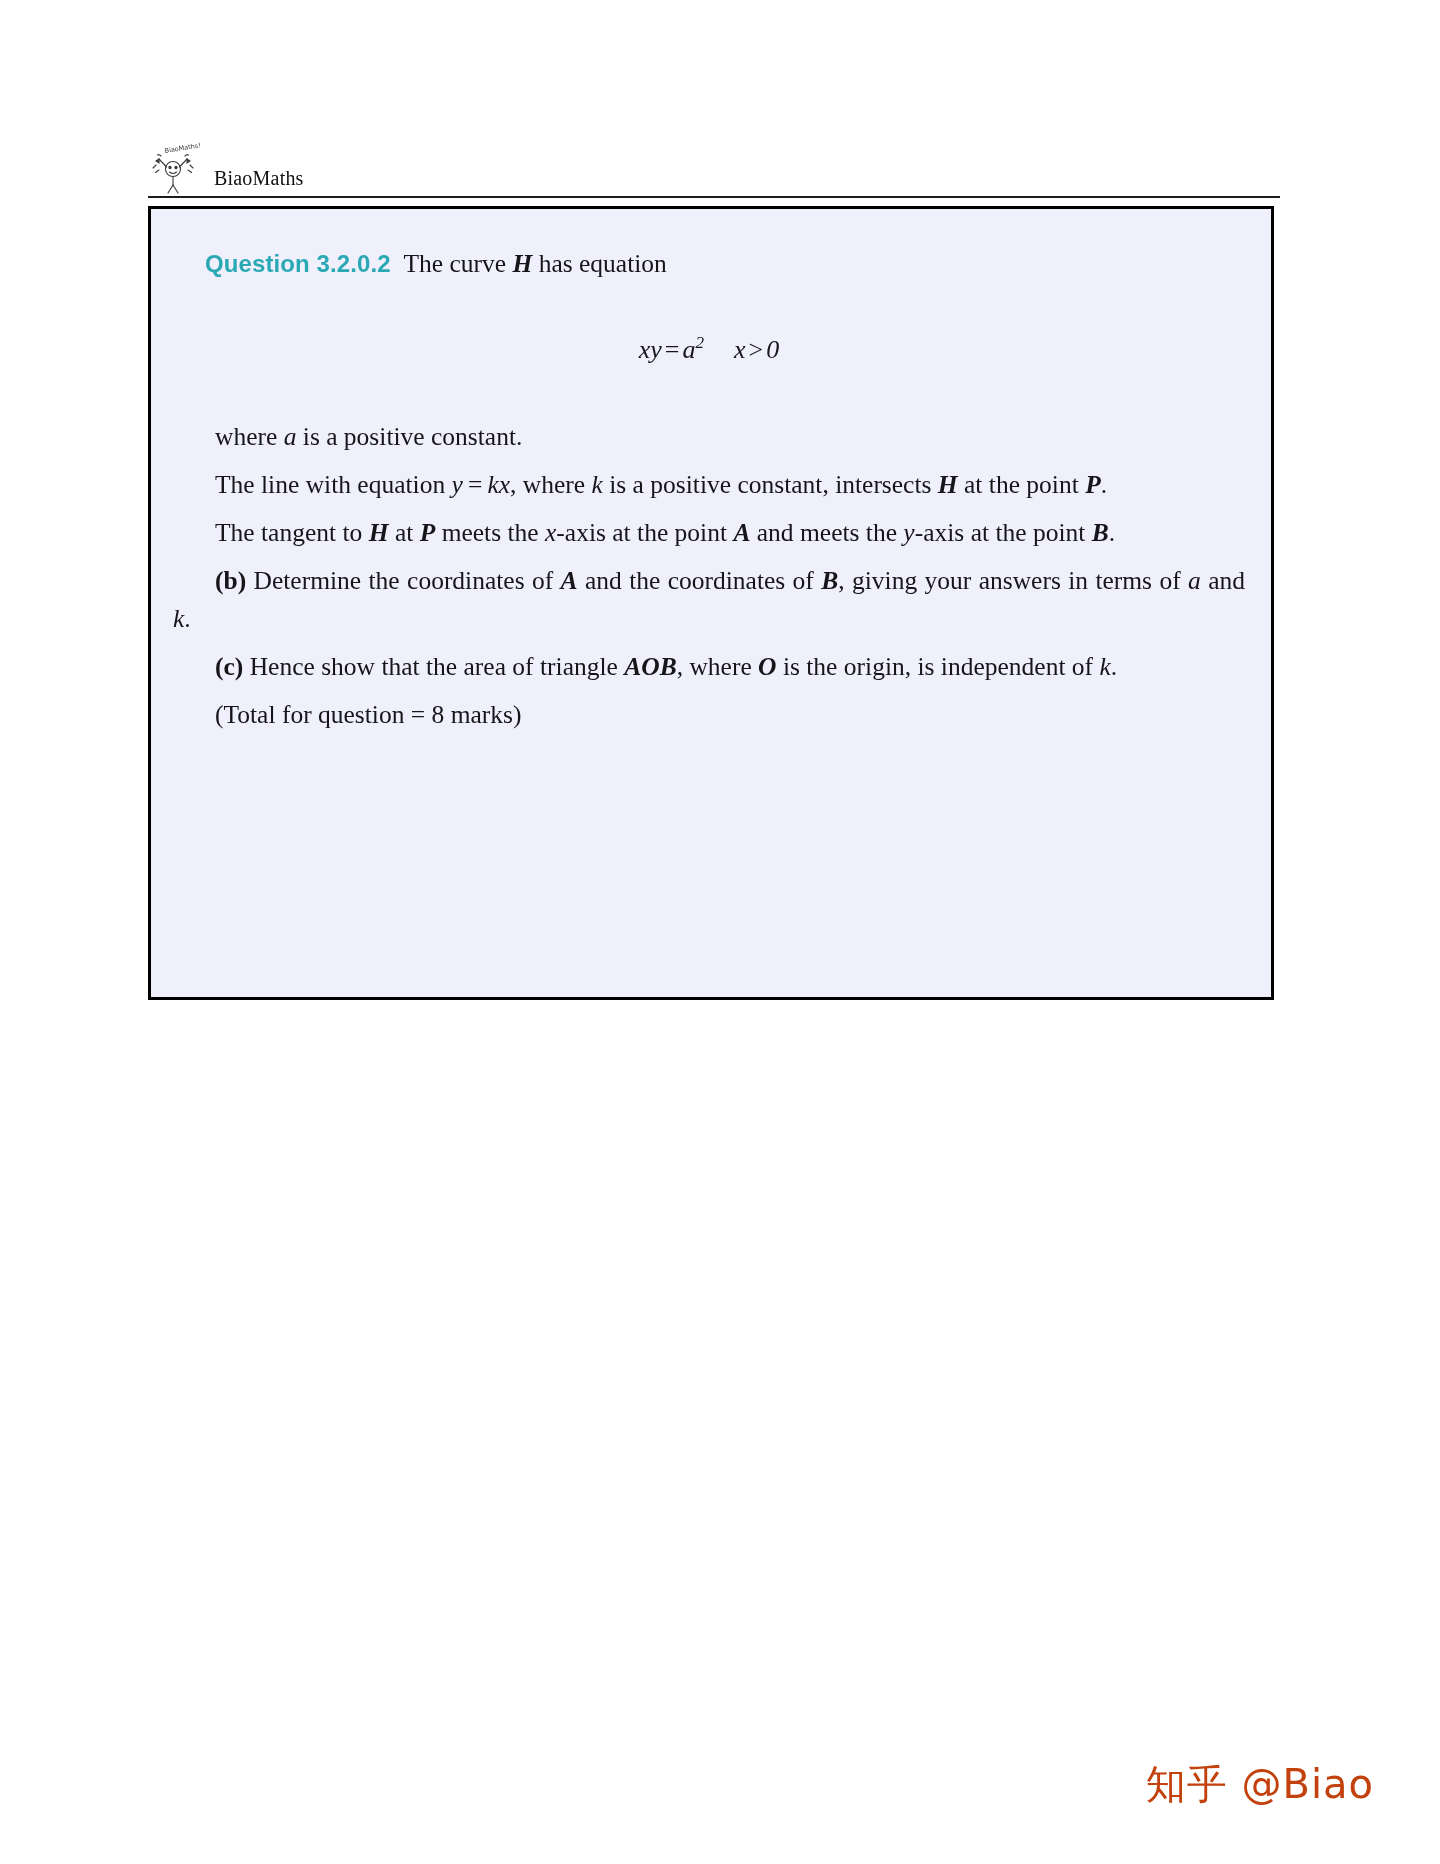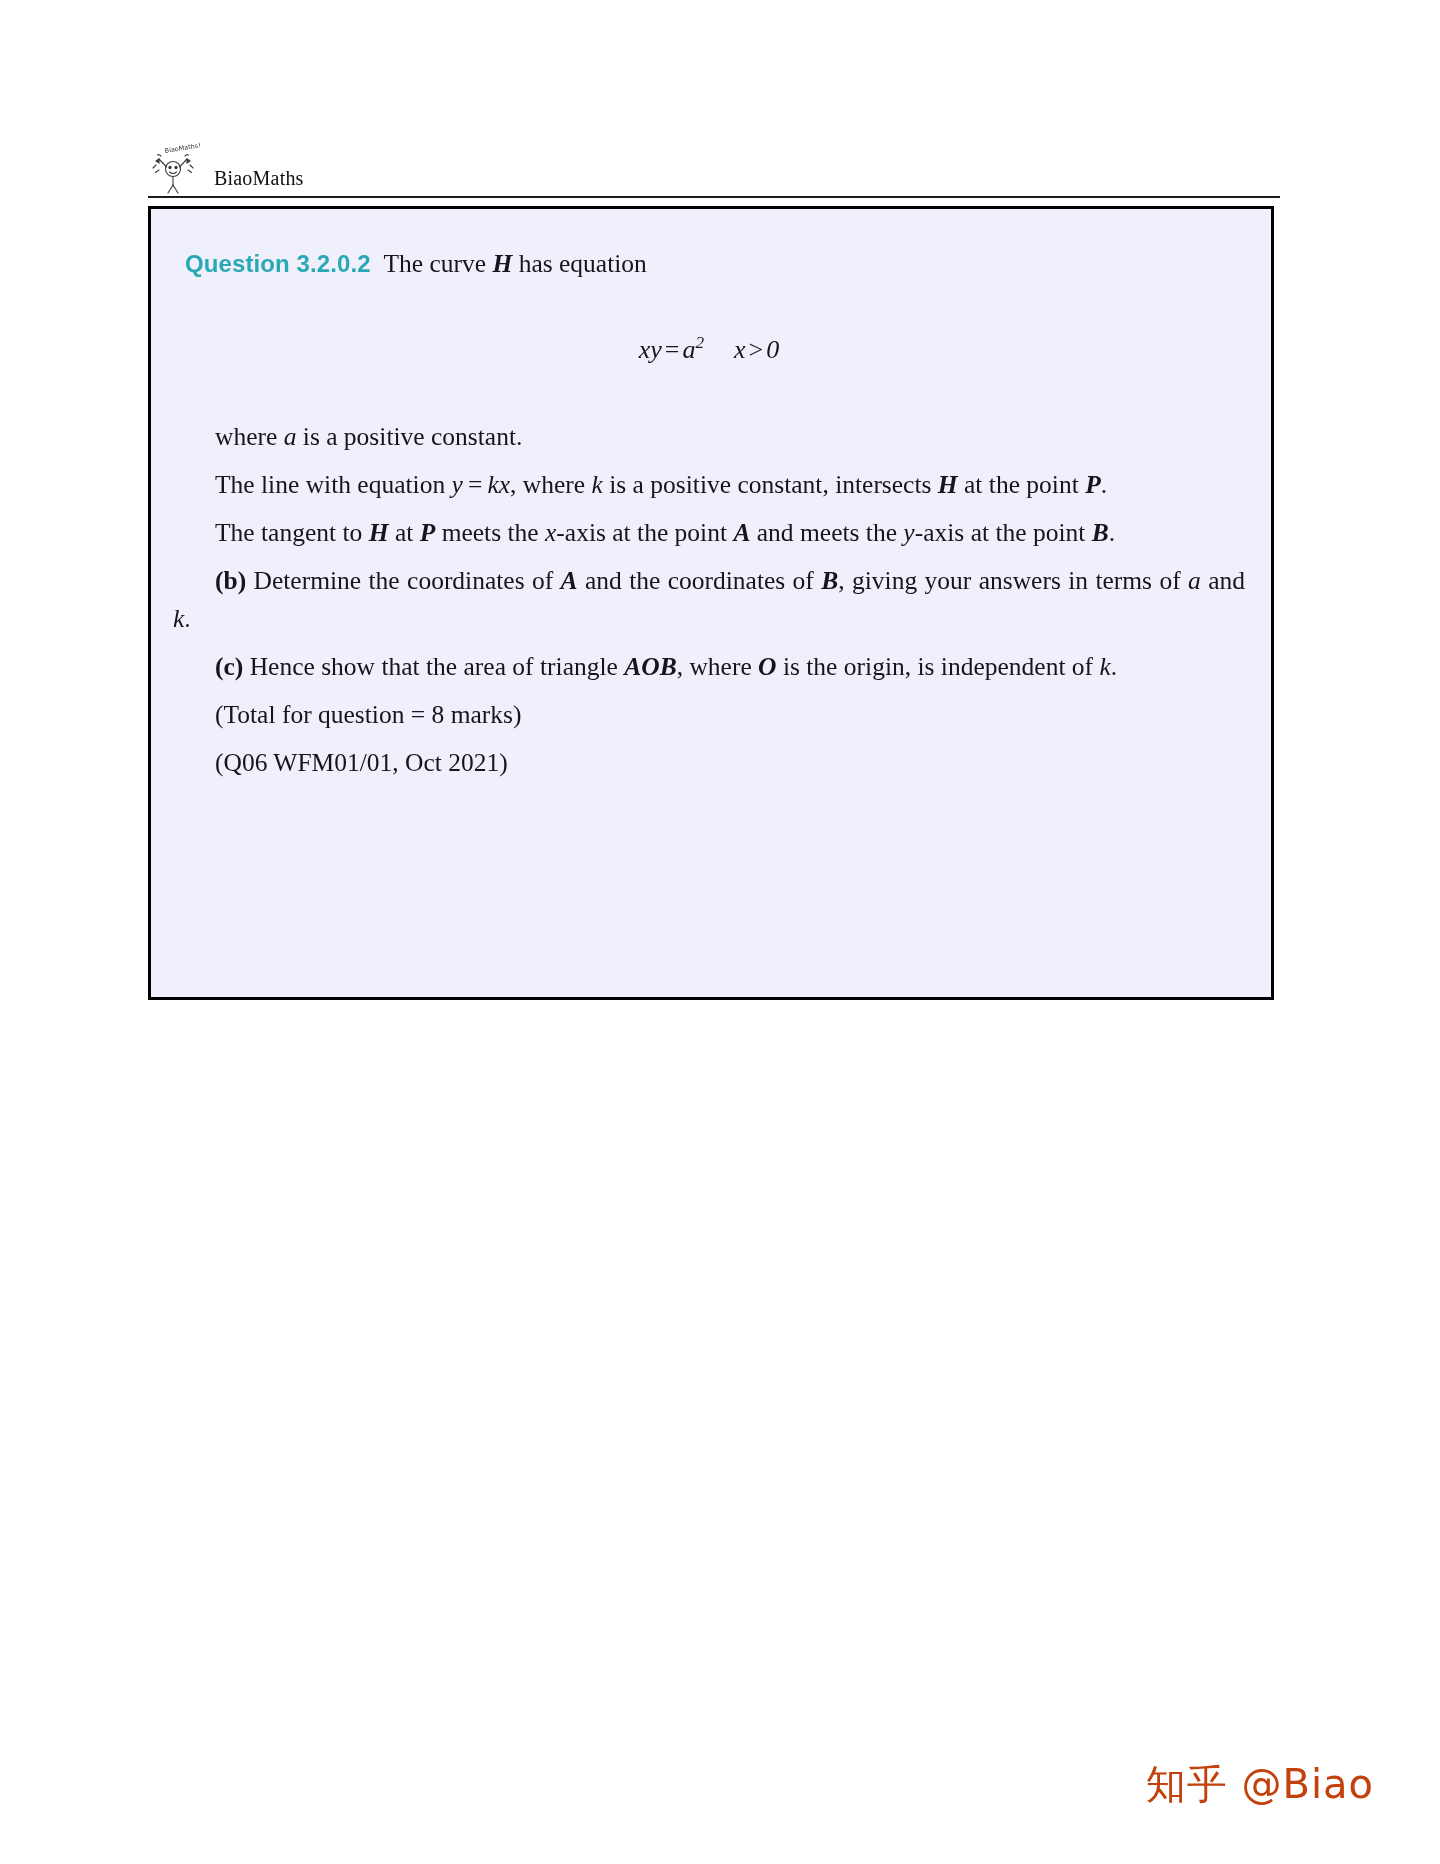--- a/index.html
+++ b/index.html
@@ -73,21 +73,21 @@
 
   .qtext {
     font-size: 25.5px;
     line-height: 1.52;
     color: #16161a;
     text-align: justify;
     text-justify: inter-word;
   }
 
   .qhead {
-    margin: 10px 0 0 12px;
+    margin: 10px 0 0 32px;
   }
   .qlabel {
     color: #2aa9b5;
     font-weight: bold;
     font-family: "Liberation Sans", "DejaVu Sans", sans-serif;
     font-size: 24px;
     letter-spacing: 0.1px;
   }
   .qhead-text {
     font-size: 25.5px;
@@ -191,20 +191,19 @@
 
 
       <p class="para">The tangent to <b class="m">H</b> at <b class="m">P</b> meets the <i class="m">x</i>-axis at the point <b class="m">A</b> and meets the <i class="m">y</i>-axis at the point <b class="m">B</b>.</p>
 
       <p class="para"><span class="bold-up">(b)</span> Determine the coordinates of <b class="m">A</b> and the coordinates of <b class="m">B</b>, giving your answers in terms of <i class="m">a</i> and <i class="m">k</i>.</p>
 
       <p class="plain"><span class="bold-up">(c)</span> Hence show that the area of triangle <b class="m">AOB</b>, where <b class="m">O</b> is the origin, is independent of <i class="m">k</i>.</p>
 
       <p class="plain">(Total for question = 8 marks)</p>
 
-      <p class="plain">(Q06 WFM01/01, Oct 2021)</p>
 
     </div>
   </div>
 
   <div class="watermark">知乎 @Biao</div>
 
 </div>
 
 </body></html>

